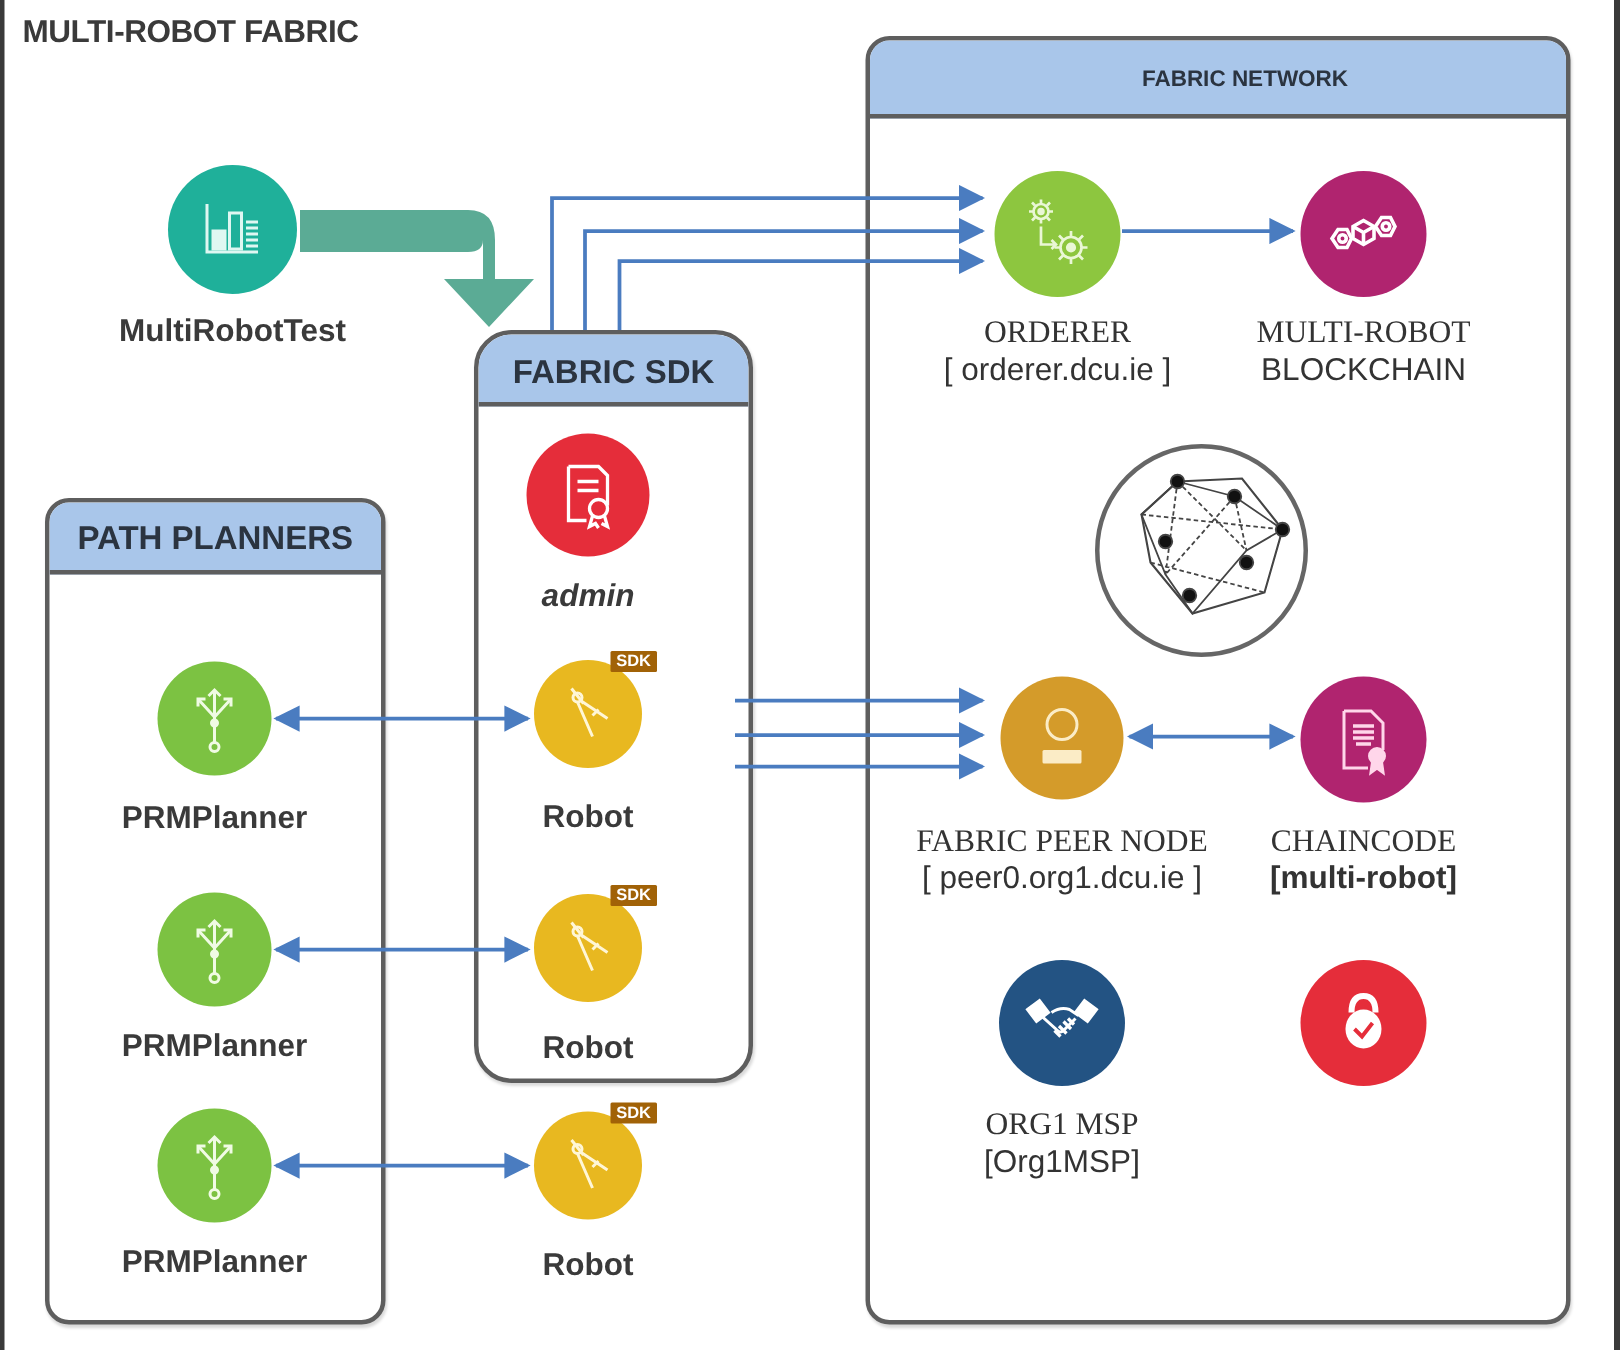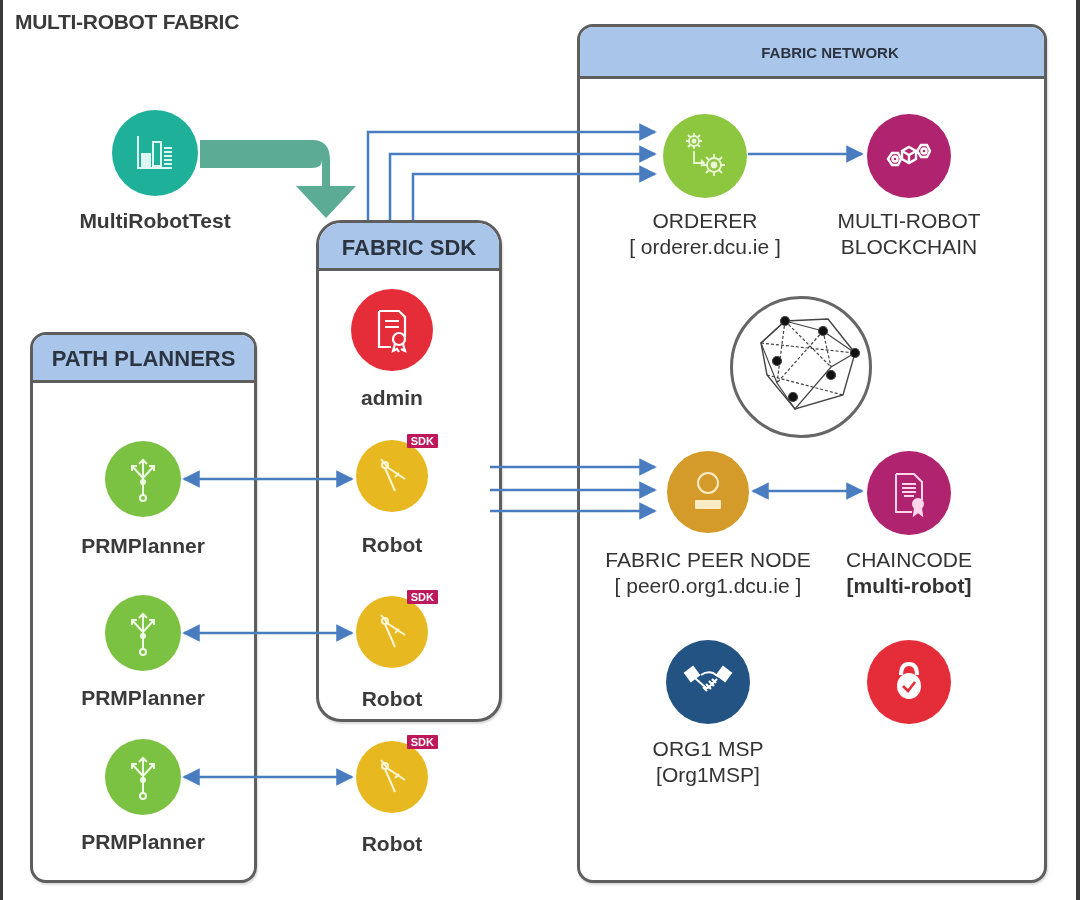--- a/index.html
+++ b/index.html
@@ -34,25 +34,25 @@
   svg#wires { position: absolute; left: 0; top: 0; width: 1080px; height: 900px; pointer-events: none; }
 
   .node { position: absolute; width: 180px; text-align: center; }
   .icon-circle {
     width: 78px; height: 78px; border-radius: 50%;
     margin: 0 auto; position: relative;
     display: flex; align-items: center; justify-content: center;
   }
   .icon-circle svg { width: 54px; height: 54px; }
   .node-label { margin-top: 10px; font-size: 21px; font-weight: bold; color: #3a3a3a; line-height: 26px; }
-  .node-label.light { font-weight: normal; color: #333; }
+  .node-label.light { font-weight: normal; color: #333; font-family: Liberation Serif, serif; }
   .node-sub { font-size: 21px; font-weight: bold; color: #3a3a3a; line-height: 26px; }
   .sdk-badge {
     position: absolute; right: -10px; top: -6px;
-    background: #be185d; color: #fff; font-size: 11px; font-weight: bold;
+    background: #a16207; color: #fff; font-size: 11px; font-weight: bold;
     padding: 1px 4px; line-height: 12px; border-radius: 1px;
   }
   .hex-circle {
     position: absolute; left: 730px; top: 296px; width: 142px; height: 142px;
     border-radius: 50%; border: 3px solid #666; box-sizing: border-box; background: #fff;
   }
 </style>
 </head>
 <body>
 
@@ -113,21 +113,21 @@
 
 <div class="node" style="left:302px; top:289px;">
   <div class="icon-circle" style="background:#e52d3a; width:82px; height:82px;">
     <svg viewBox="0 0 54 54" fill="none" stroke="#ffffff" stroke-width="2.2">
       <path d="M14,8 L34,8 L40,14 L40,34 M26,44 L14,44 L14,8"></path>
       <path d="M20,18 h14 M20,24 h14"></path>
       <circle cx="34" cy="36" r="6"></circle>
       <path d="M30,41 L28,48 L32,46 L34,49 M38,41 L40,48 L36,46"></path>
     </svg>
   </div>
-  <div class="node-label" style="margin-top:14px;">admin</div>
+  <div class="node-label" style="margin-top:14px;font-style:italic;">admin</div>
 </div>
 
 <div class="node" style="left:302px; top:440px;">
   <div class="icon-circle" style="background:#e8b820; width:72px; height:72px;">
     <span class="sdk-badge">SDK</span>
     <svg viewBox="0 0 54 54" fill="none" stroke="#fff6d6" stroke-width="2">
       <circle cx="20" cy="16" r="3"></circle>
       <path d="M16,10 L24,20 M20,19 L30,42 M22,18 L40,30 M30,28 L34,24"></path>
     </svg>
   </div>

